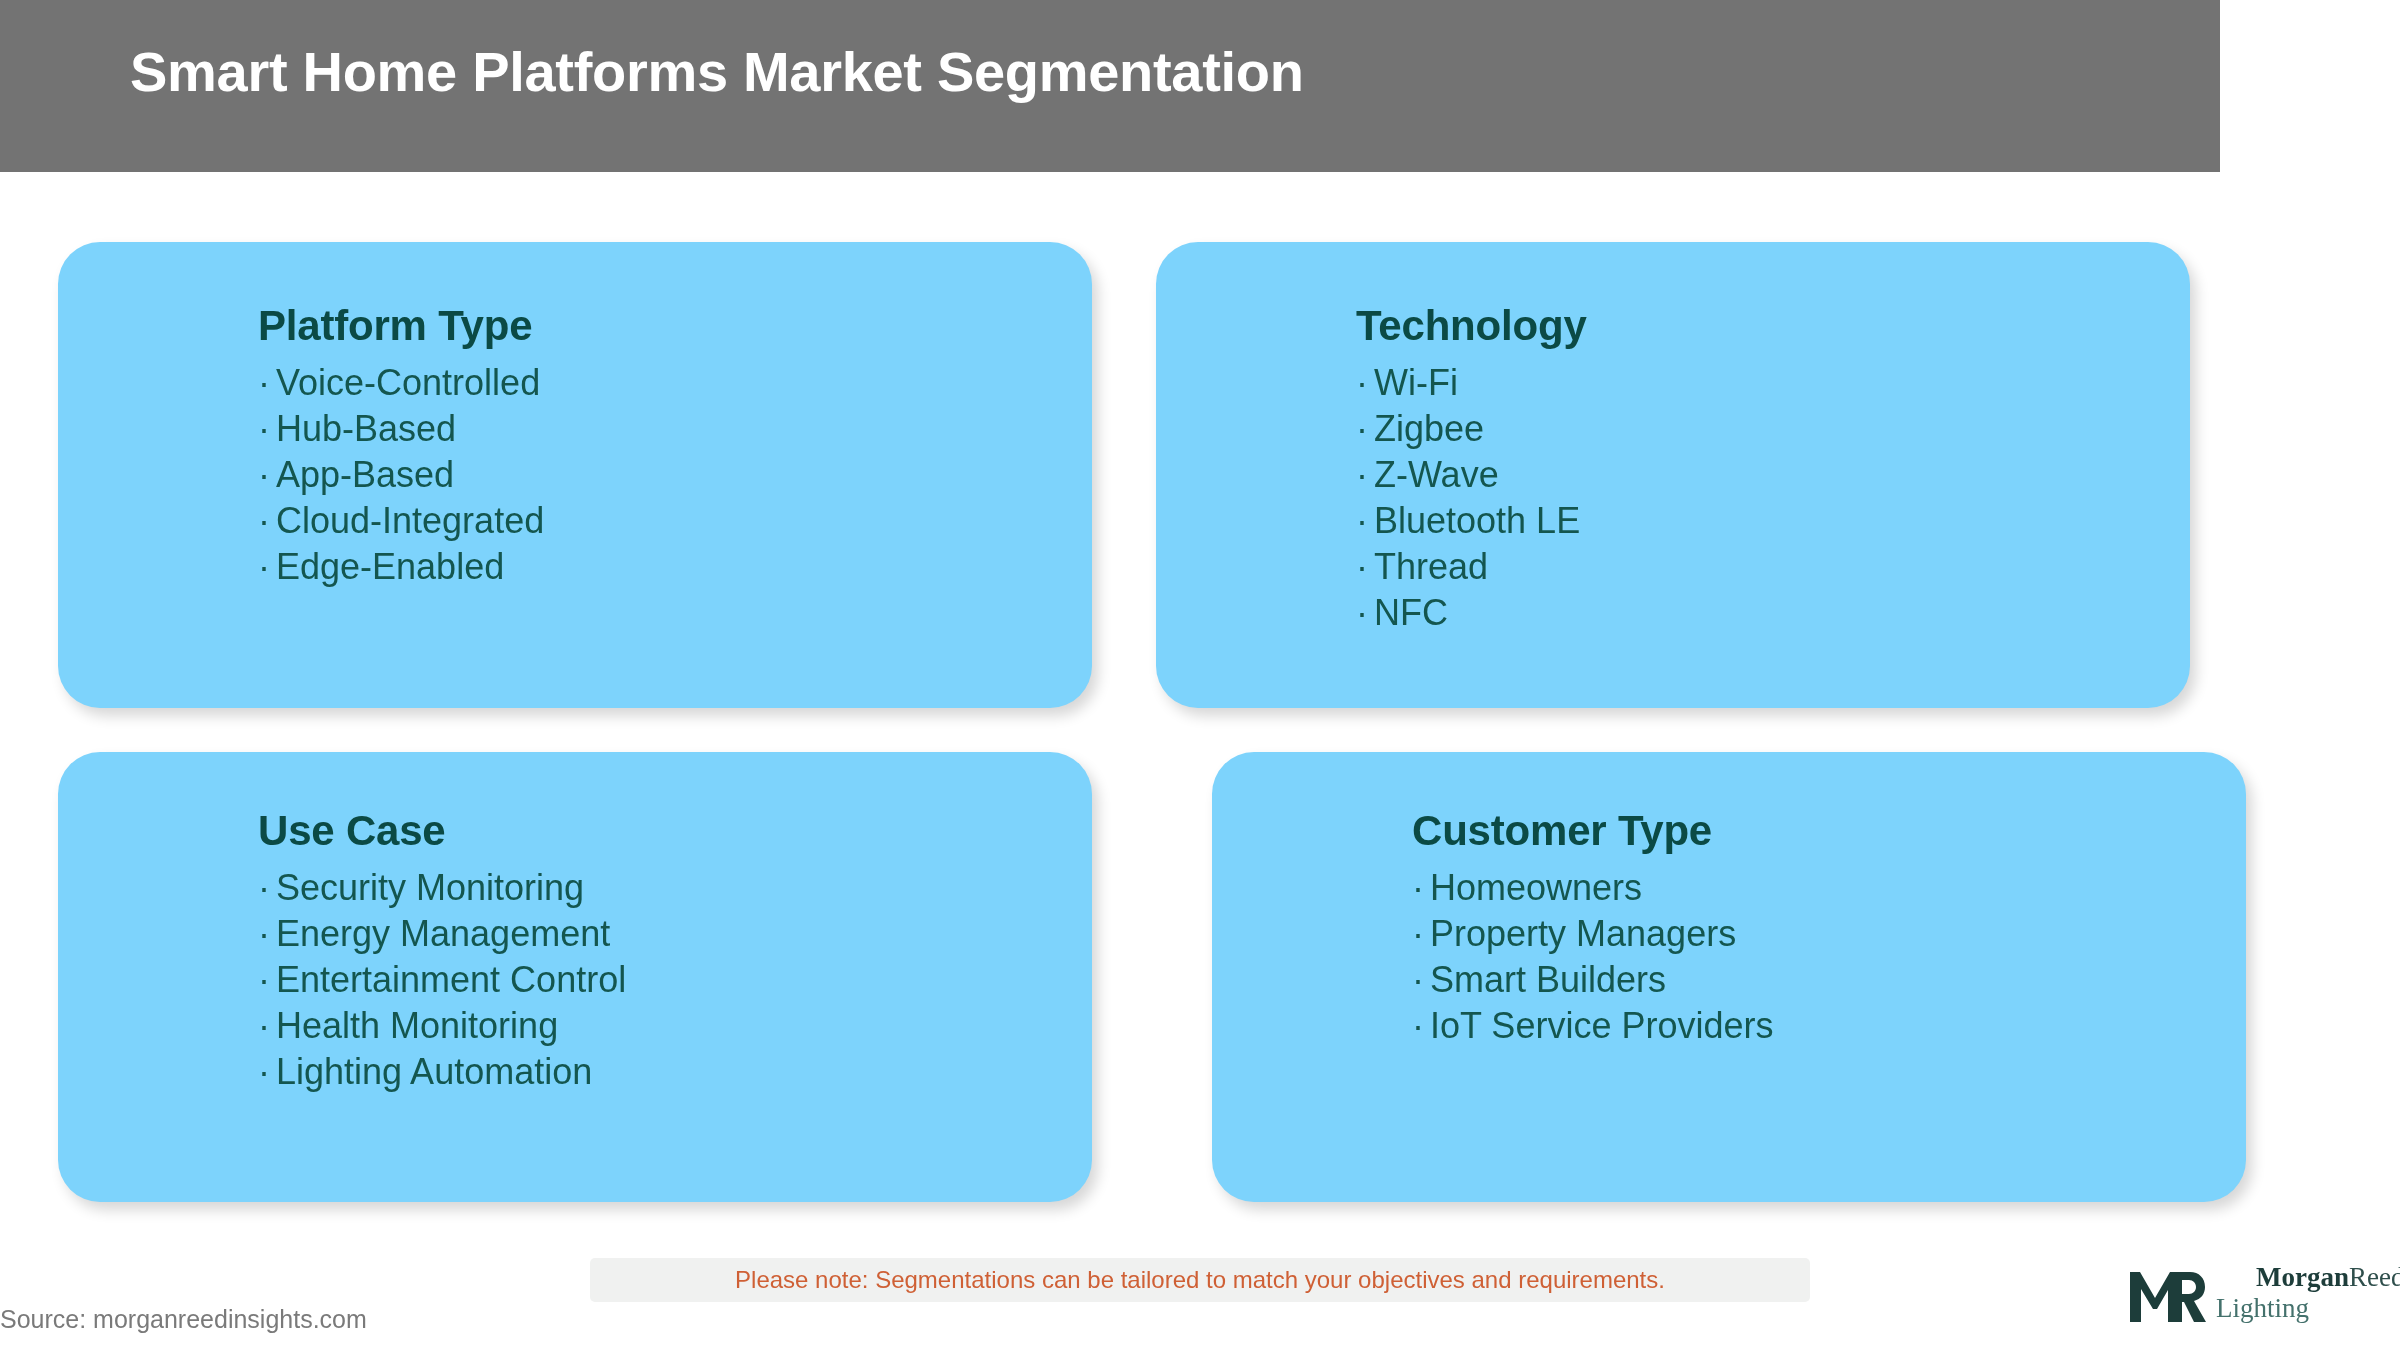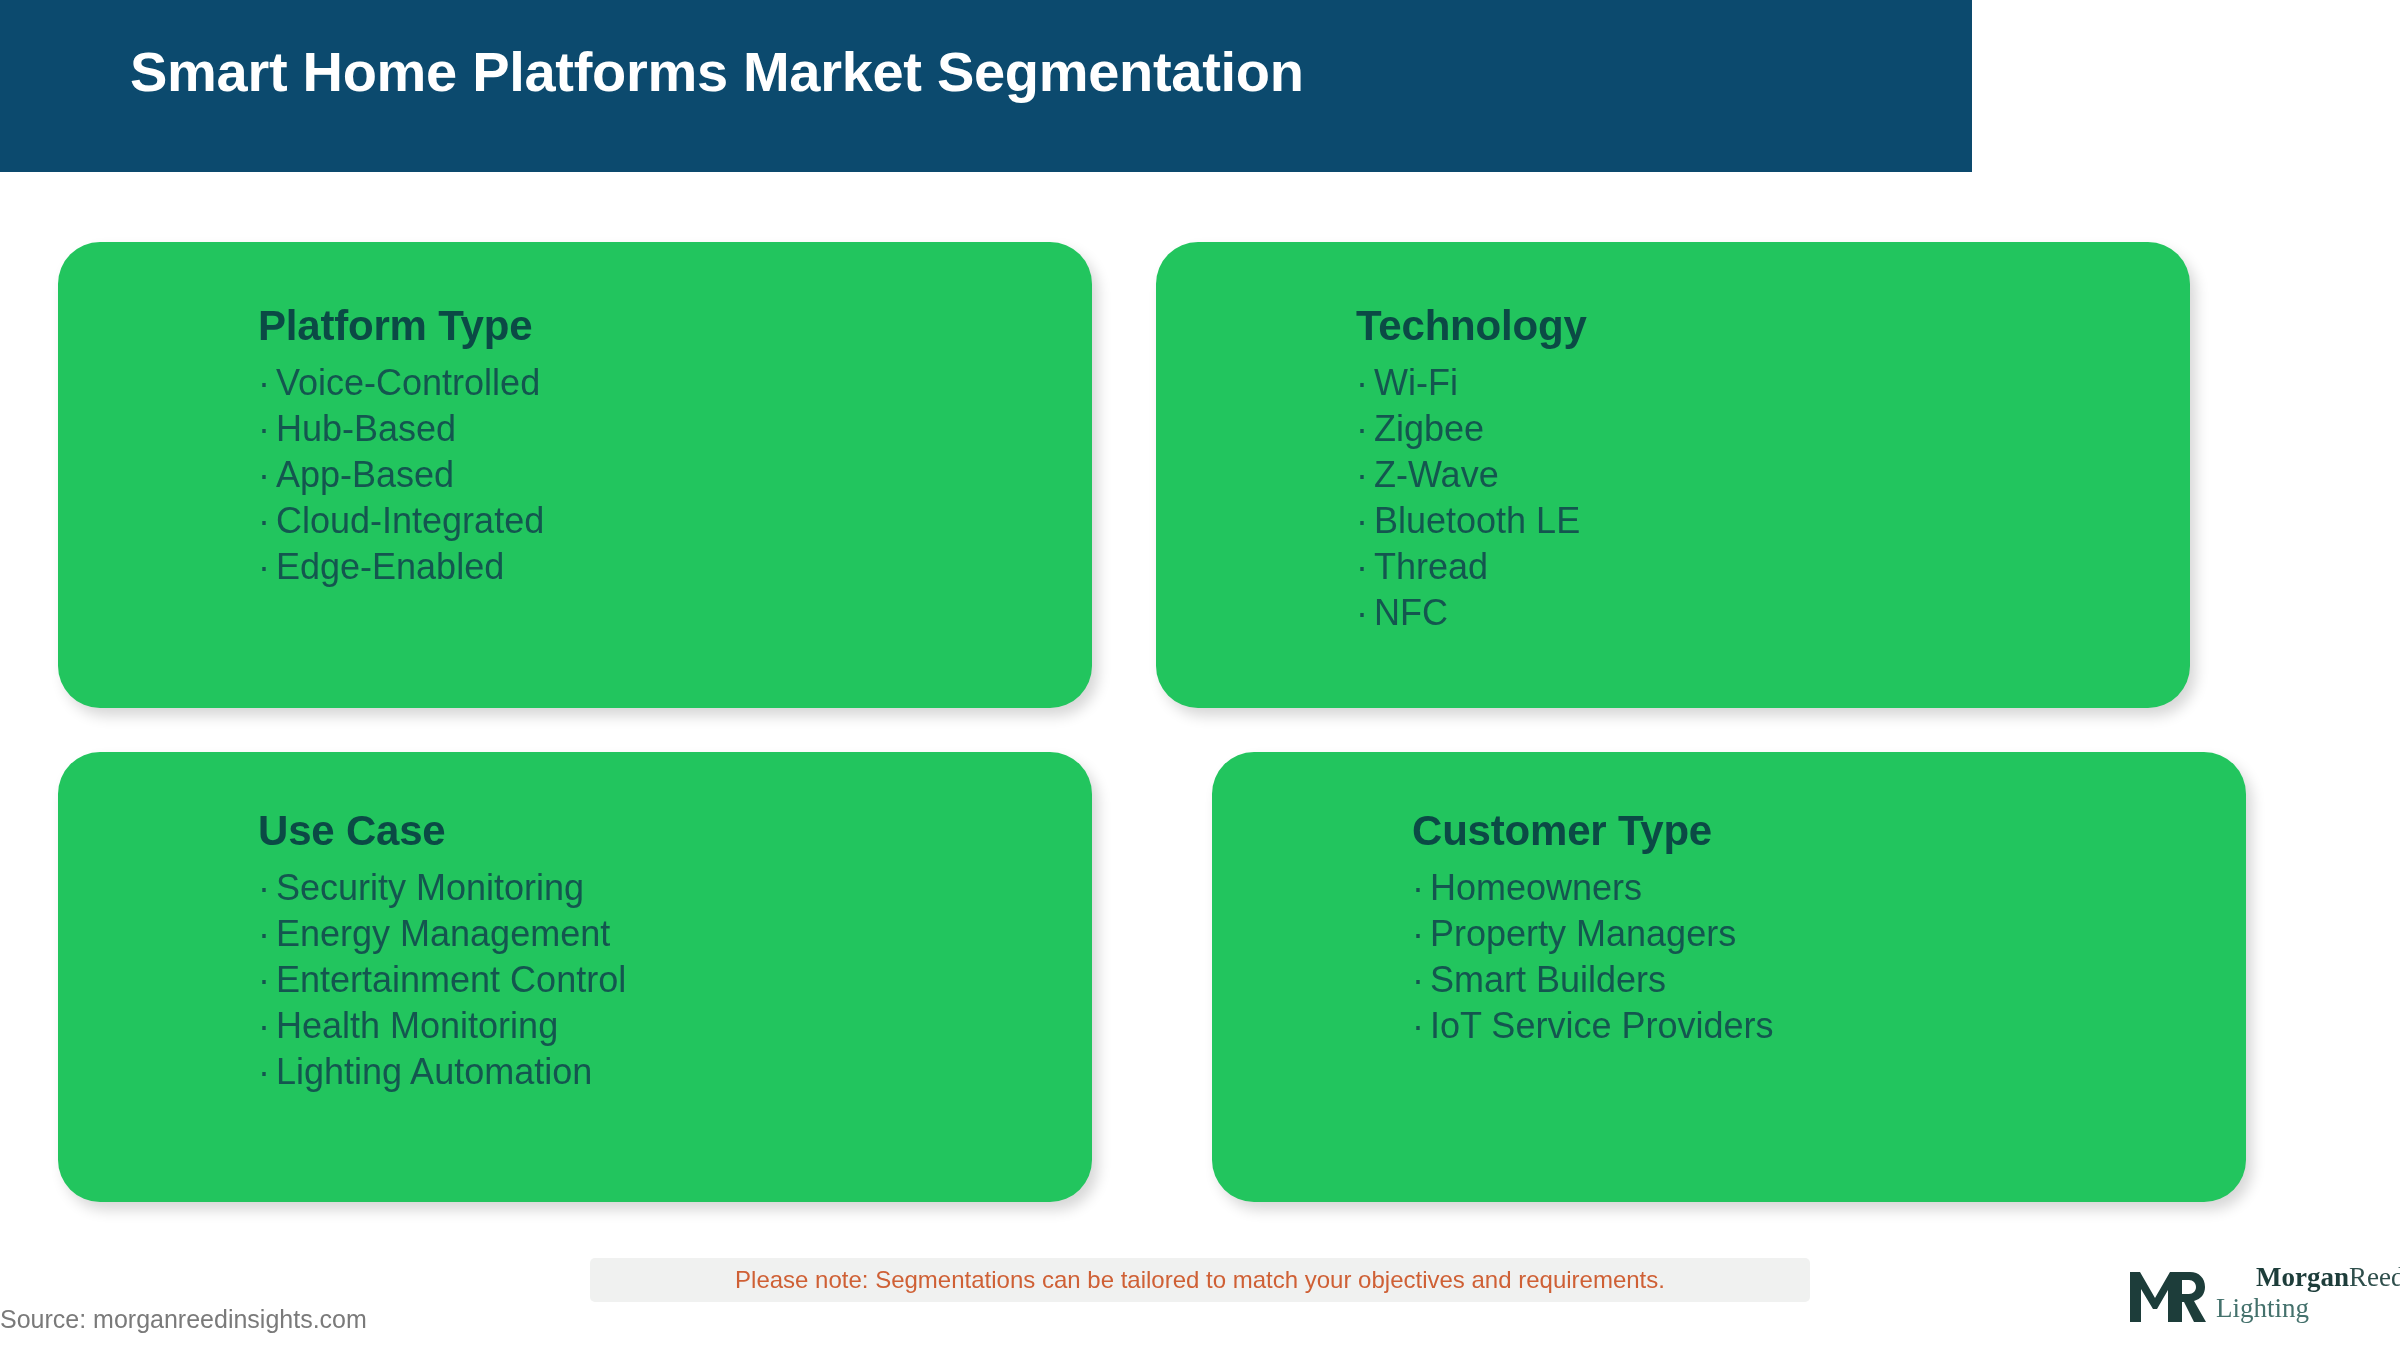--- a/index.html
+++ b/index.html
@@ -7,36 +7,36 @@
     width:2400px; height:1350px;
     background:#ffffff;
     font-family:"Liberation Sans", sans-serif;
     overflow:hidden;
   }
   .slide { position:relative; width:2400px; height:1350px; background:#ffffff; }
 
   
   .header-band {
     position:absolute; left:0; top:0;
-    width:1972px; height:172px;
-    background:#0c4a6e;
+    width:2220px; height:172px;
+    background:#737373;
     padding-left:10px;
   }
   .header-title {
     position:absolute; left:130px; top:40px;
     font-size:56px; font-weight:700; color:#ffffff;
     letter-spacing:-0.3px; line-height:1.15;
     white-space:nowrap;
   }
 
   
   .cards { position:absolute; left:0; top:0; width:2400px; height:1350px; }
   .card {
     position:absolute;
-    background:#22c55e;
+    background:#7dd3fc;
     border-radius:42px;
     box-shadow:6px 8px 14px rgba(0,0,0,0.16);
   }
   .card.c1 { left:58px;  top:242px; width:1034px; height:466px; }
   .card.c2 { left:1156px; top:242px; width:1034px; height:466px; }
   .card.c3 { left:58px;  top:752px; width:1034px; height:450px; }
   .card.c4 { left:1212px; top:752px; width:1034px; height:450px; }
 
   .card-body { position:absolute; left:200px; top:0; right:20px; }
   .card.c1 .card-body { top:60px; }

